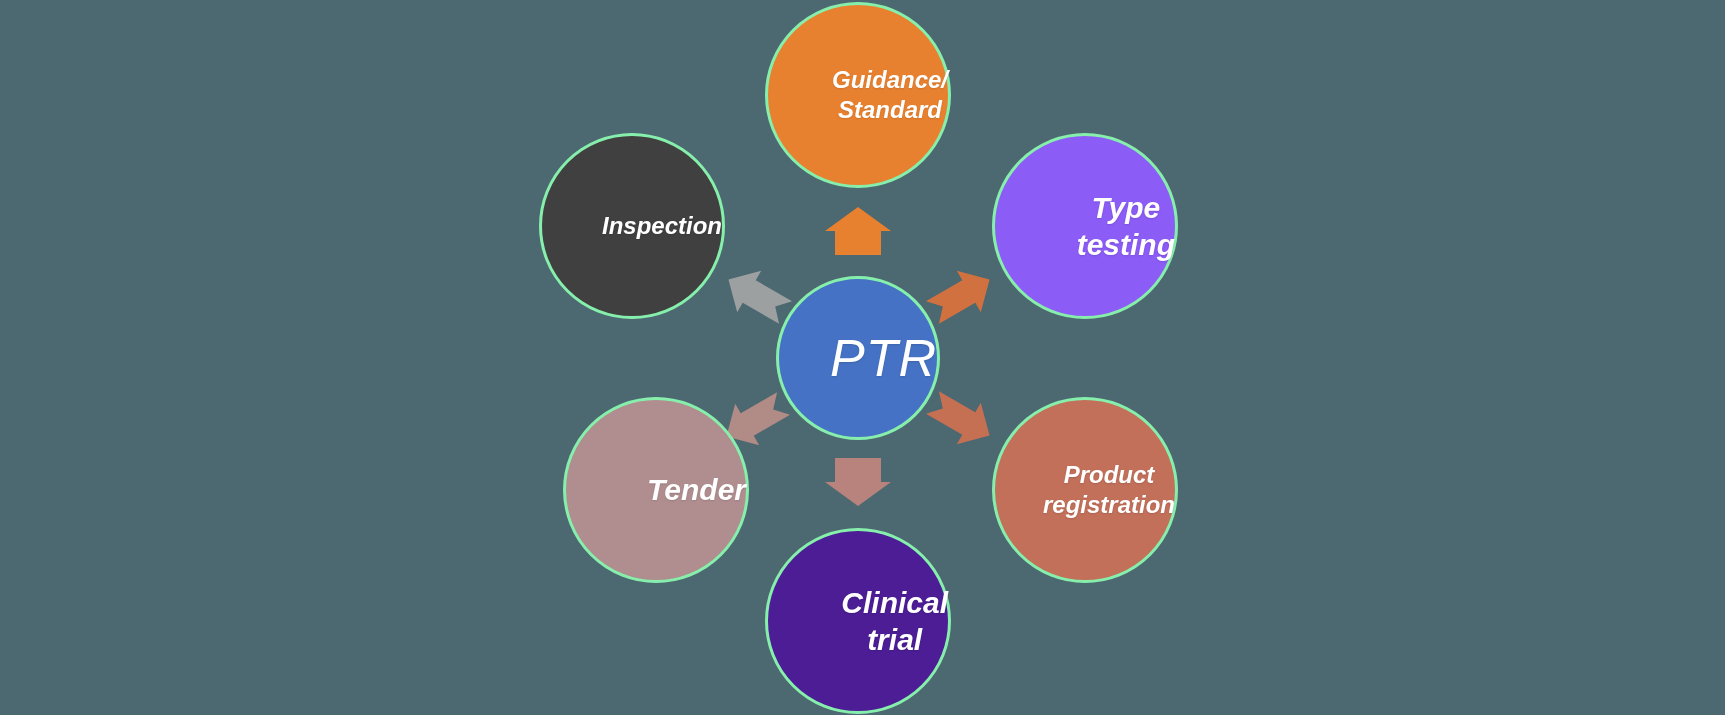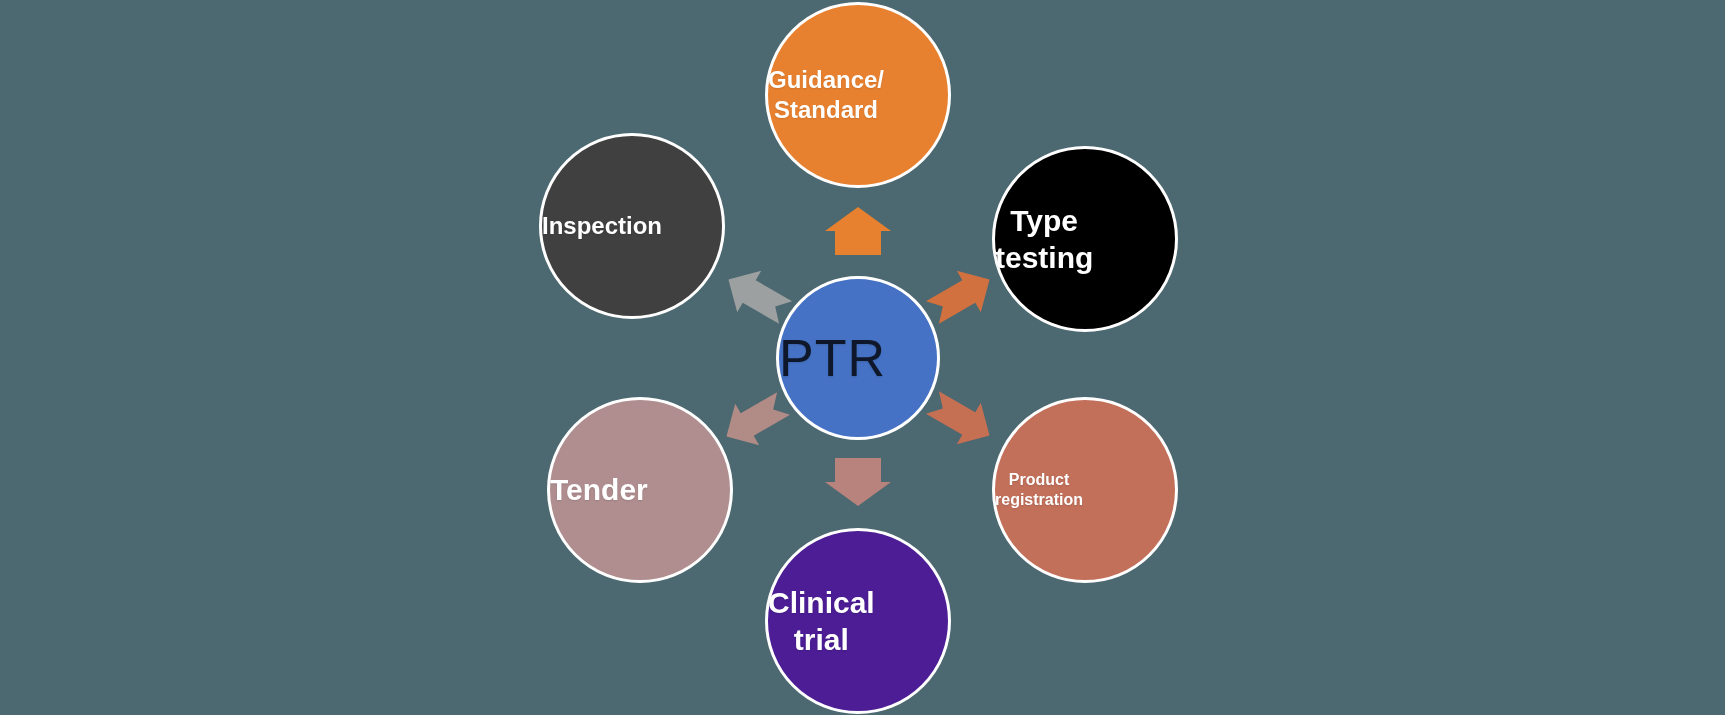--- a/index.html
+++ b/index.html
@@ -11,46 +11,47 @@
   .stage {
     position: relative;
     width: 1725px;
     height: 715px;
     overflow: hidden;
   }
   .circle {
     position: absolute;
     box-sizing: border-box;
     border-radius: 50%;
-    border: 3px solid #ffffff;
+    border: 3px solid #86efac;
     display: flex;
     align-items: center;
-    justify-content: flex-start;
+    justify-content: flex-end;
     text-align: center;
+    font-style: italic;
   }
   .node {
     width: 186px;
     height: 186px;
   }
   .center-node {
     width: 164px;
     height: 164px;
   }
   .node-label {
     color: #ffffff;
     font-weight: bold;
     white-space: pre-line;
     line-height: 1.25;
     text-shadow: 0 1px 2px rgba(0,0,0,0.12);
   }
-  .lbl-22 { font-size: 16px; }
+  .lbl-22 { font-size: 24px; }
   .lbl-24 { font-size: 24px; }
   .lbl-30 { font-size: 30px; }
   .center-label {
-    color: #0f172a;
+    color: #ffffff;
     font-weight: 400;
     font-size: 52px;
     letter-spacing: 1px;
     text-shadow: 0 1px 2px rgba(0,0,0,0.12);
   }
   .arrow {
     position: absolute;
     transform-origin: center center;
   }
 </style>
@@ -81,36 +82,36 @@
 
   <svg class="arrow" style="left:733px; top:263px; transform:rotate(-60deg);" width="48" height="66" viewBox="0 0 48 66">
     <polygon points="0,24 24,0 48,24 37,24 37,66 24,54 11,66 11,24" fill="#9DA0A0"></polygon>
   </svg>
 
   <div class="circle node" style="left: 765px; top: 2px; background-color: rgb(232, 129, 47);">
     <span class="node-label lbl-24">Guidance/
 Standard</span>
   </div>
 
-  <div class="circle node" style="left: 992px; top: 146px; background-color: #000000;">
+  <div class="circle node" style="left: 992px; top: 133px; background-color: #8b5cf6;">
     <span class="node-label lbl-30">Type
 testing</span>
   </div>
 
   <div class="circle node" style="left: 992px; top: 397px; background-color: rgb(194, 112, 90);">
     <span class="node-label lbl-22">Product
 registration</span>
   </div>
 
   <div class="circle node" style="left: 765px; top: 528px; background-color: #4c1d95;">
     <span class="node-label lbl-30">Clinical
 trial</span>
   </div>
 
-  <div class="circle node" style="left: 547px; top: 397px; background-color: rgb(176, 142, 144);">
+  <div class="circle node" style="left: 563px; top: 397px; background-color: rgb(176, 142, 144);">
     <span class="node-label lbl-30">Tender</span>
   </div>
 
   <div class="circle node" style="left: 539px; top: 133px; background-color: #404040;">
     <span class="node-label lbl-24">Inspection</span>
   </div>
 
   <div class="circle center-node" style="left: 776px; top: 276px; background-color: rgb(69, 114, 196);">
     <span class="center-label">PTR</span>
   </div>

